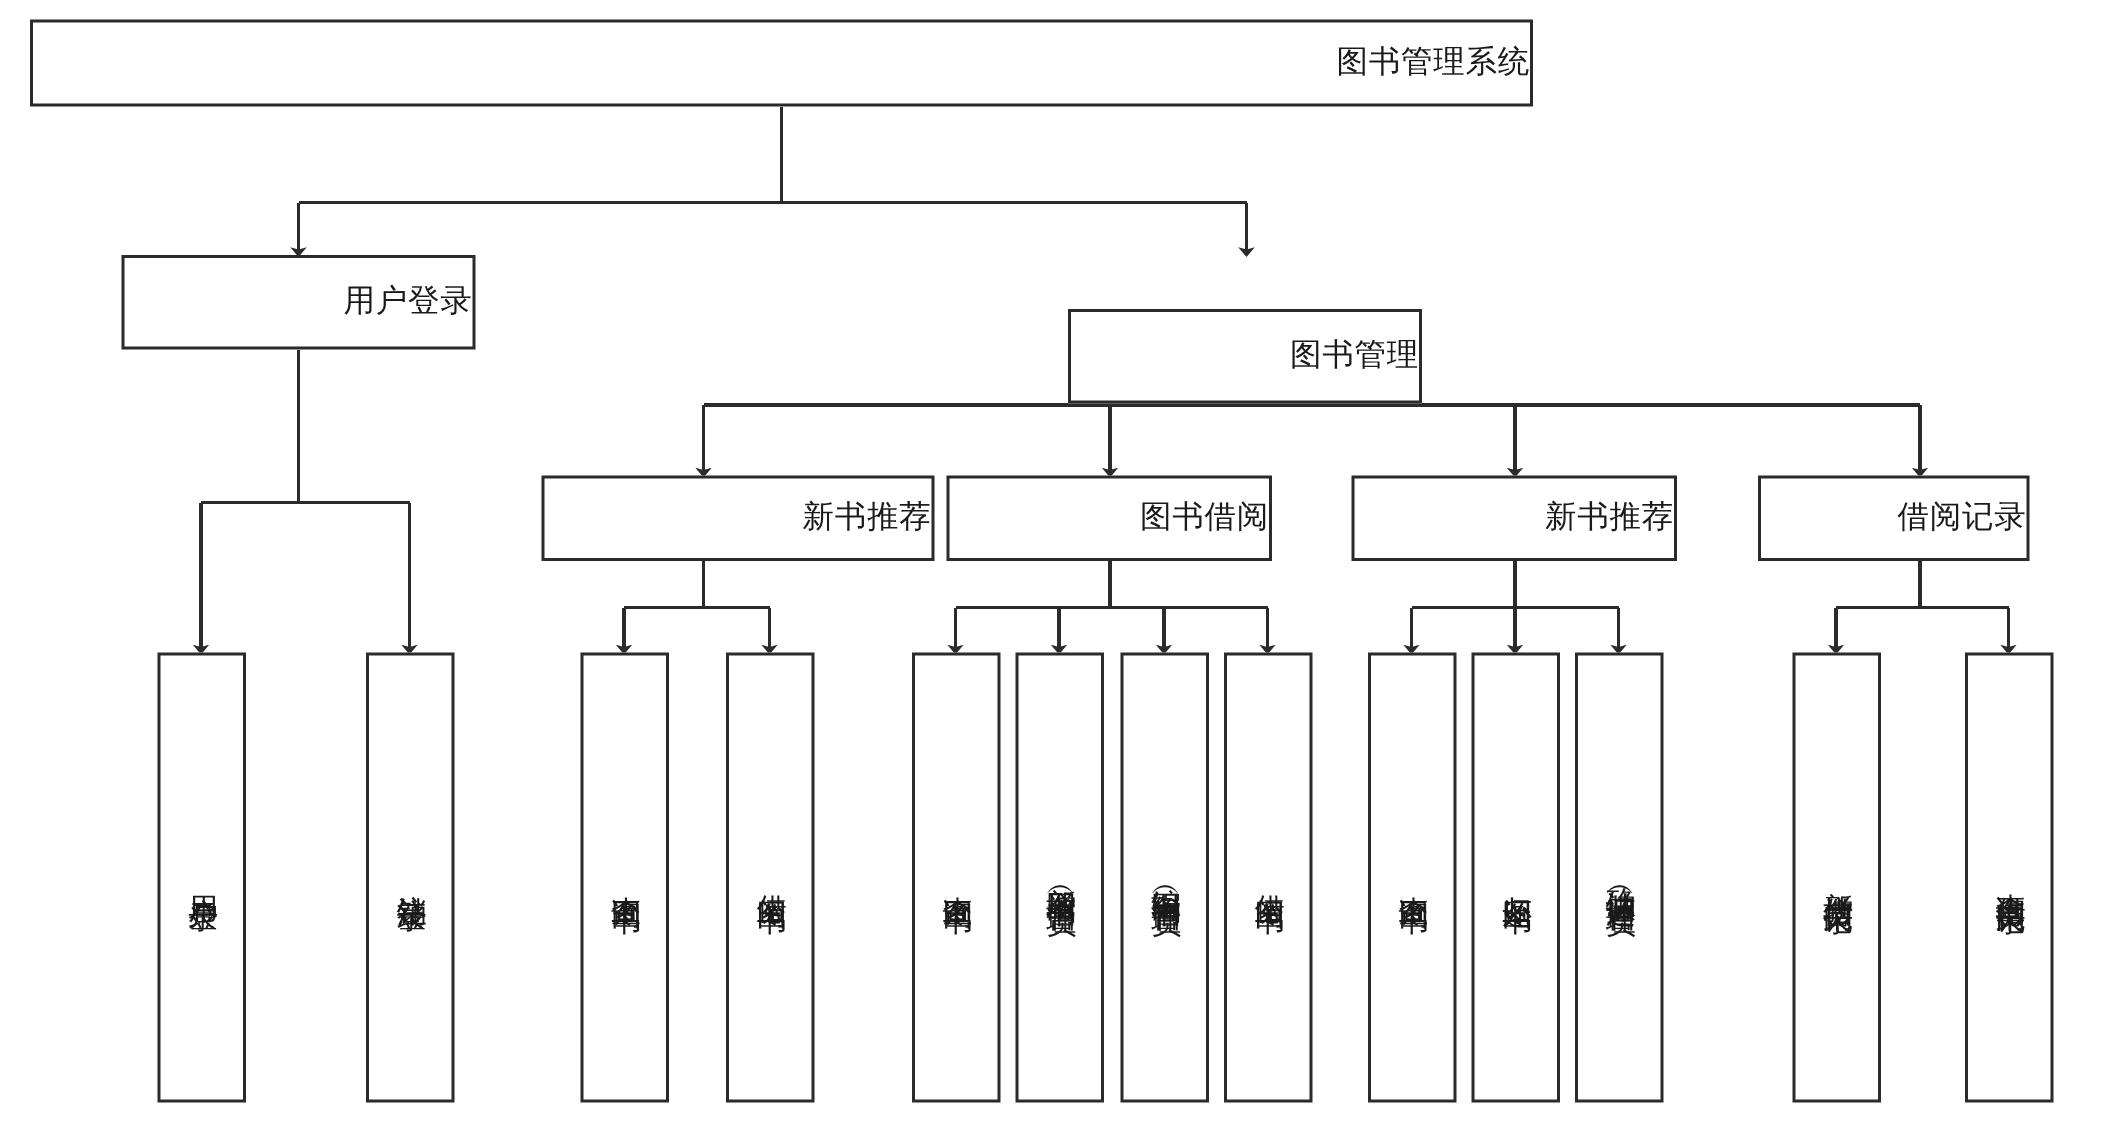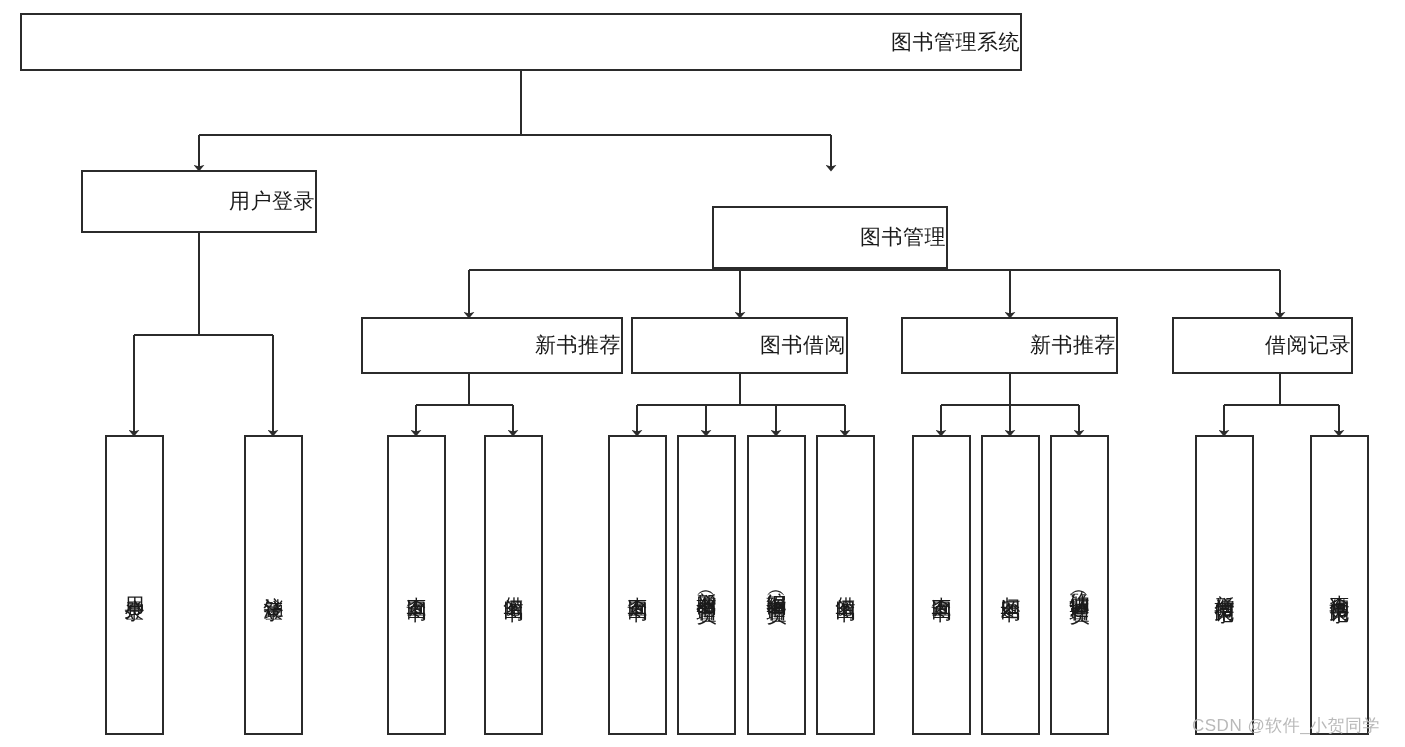--- a/index.html
+++ b/index.html
@@ -181,15 +181,14 @@
     <span class="node-label-v">确认归还（管理员）</span>
   </div>
 
   <div class="node-box vertical" style="left:1195px; top:435px; width:59px; height:300px;">
     <span class="node-label-v">新增借阅记录</span>
   </div>
   <div class="node-box vertical" style="left:1310px; top:435px; width:59px; height:300px;">
     <span class="node-label-v">查询借阅记录</span>
   </div>
 
-  <div class="watermark" style="left:1192px; top:714px;">CSDN @软件_小贺同学</div>
 
 </div>
 
 </body></html>

